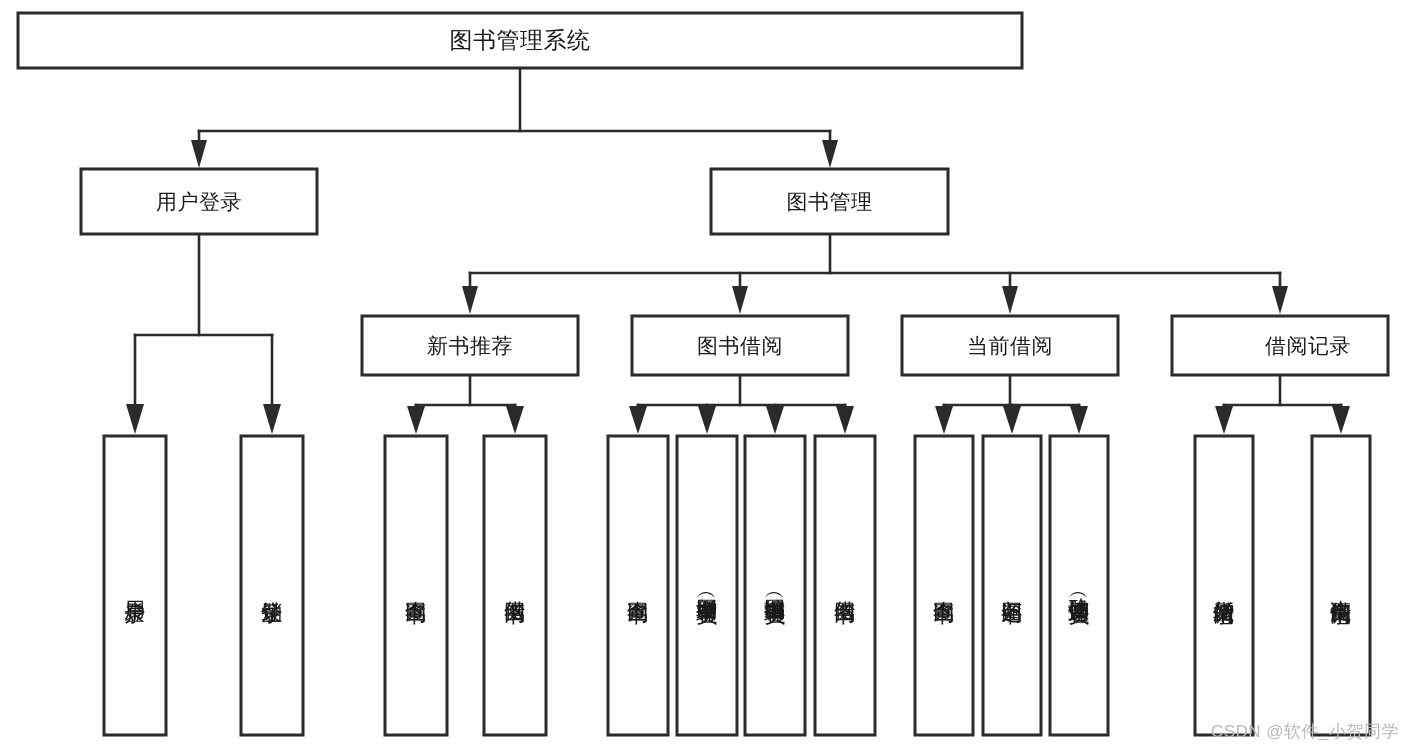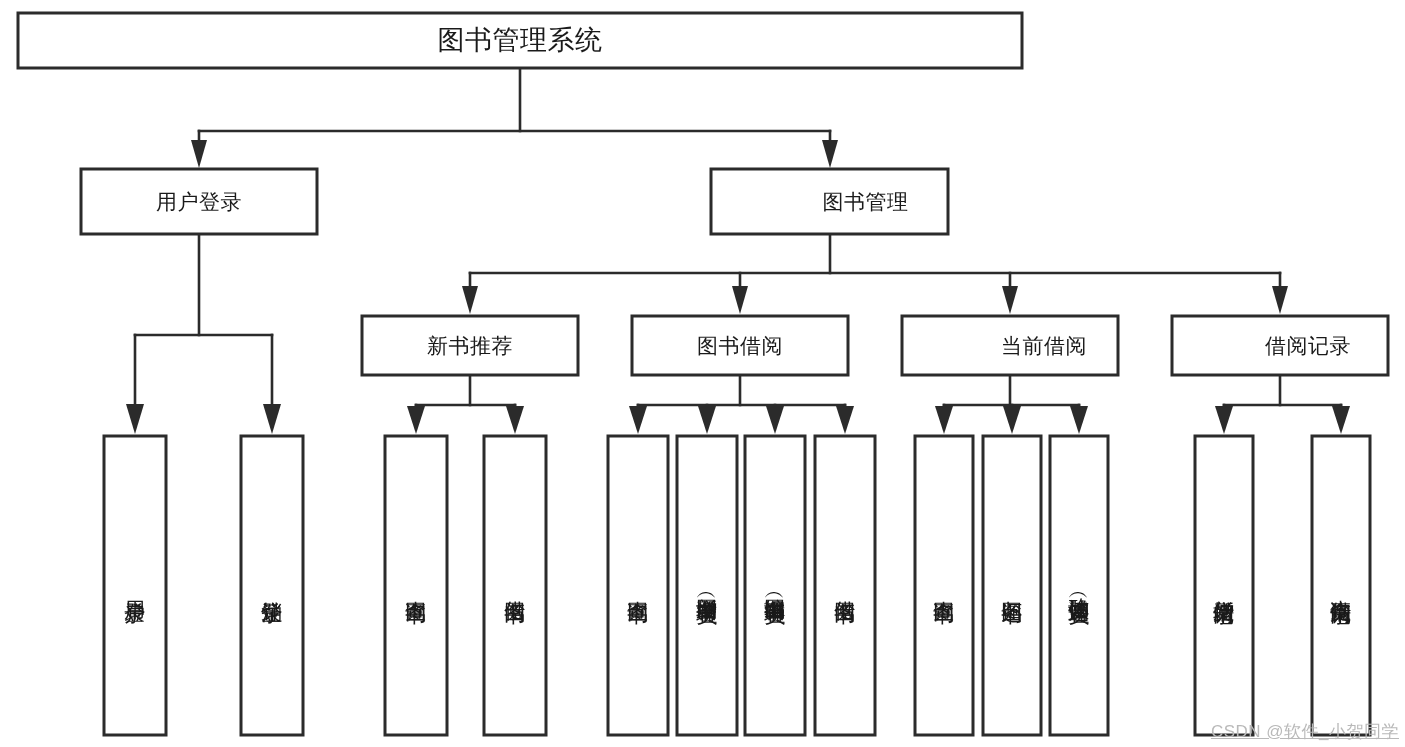--- a/index.html
+++ b/index.html
@@ -70,21 +70,20 @@
   }
   .watermark {
     position: absolute;
     right: 6px;
     bottom: 4px;
     font-size: 17px;
     color: #b9b9b9;
     letter-spacing: 0.5px;
     white-space: nowrap;
     pointer-events: none;
-    text-decoration: underline;
   }
 </style>
 </head>
 <body>
 
 <div id="diagram-root">
 
   <svg id="diagram-svg" viewBox="0 0 1405 747" xmlns="http://www.w3.org/2000/svg">
 
     <g>
@@ -186,28 +185,28 @@
     <rect class="node-box" x="815" y="436" width="60" height="299"></rect>
 
     <rect class="node-box" x="915" y="436" width="58" height="299"></rect>
     <rect class="node-box" x="983" y="436" width="58" height="299"></rect>
     <rect class="node-box" x="1050" y="436" width="58" height="299"></rect>
 
     <rect class="node-box" x="1195" y="436" width="58" height="299"></rect>
     <rect class="node-box" x="1312" y="436" width="58" height="299"></rect>
   </svg>
 
-  <div class="node-label-h" style="left:18px; top:13px; width:1004px; height:55px; font-size:27px;">图书管理系统</div>
+  <div class="node-label-h" style="left:18px; top:13px; width:1004px; height:55px; font-size:23px;">图书管理系统</div>
 
   <div class="node-label-h" style="left:81px; top:169px; width:236px; height:65px;">用户登录</div>
-  <div class="node-label-h" style="left:711px; top:169px; width:237px; height:65px;padding-left:36px;">图书管理</div>
+  <div class="node-label-h" style="left:711px; top:169px; width:237px; height:65px;">图书管理</div>
 
   <div class="node-label-h" style="left:362px; top:316px; width:216px; height:59px;border-radius:16px;">新书推荐</div>
   <div class="node-label-h" style="left:632px; top:316px; width:216px; height:59px;border-radius:10px;">图书借阅</div>
-  <div class="node-label-h" style="left:902px; top:316px; width:216px; height:59px;margin-left:34px;">当前借阅</div>
+  <div class="node-label-h" style="left:902px; top:316px; width:216px; height:59px;">当前借阅</div>
   <div class="node-label-h" style="left:1200px; top:316px; width:216px; height:59px;">借阅记录</div>
 
   <div class="node-label-v" style="left:104px; top:436px; width:62px; height:299px;">用户登录</div>
   <div class="node-label-v" style="left:241px; top:436px; width:62px; height:299px;">注销登录</div>
 
   <div class="node-label-v" style="left:385px; top:436px; width:62px; height:299px;">查询图书</div>
   <div class="node-label-v" style="left:484px; top:436px; width:62px; height:299px;">借阅图书</div>
 
   <div class="node-label-v" style="left:608px; top:436px; width:60px; height:299px;">查询图书</div>
   <div class="node-label-v" style="left:677px; top:436px; width:60px; height:299px;">新增图书（管理员）</div>

